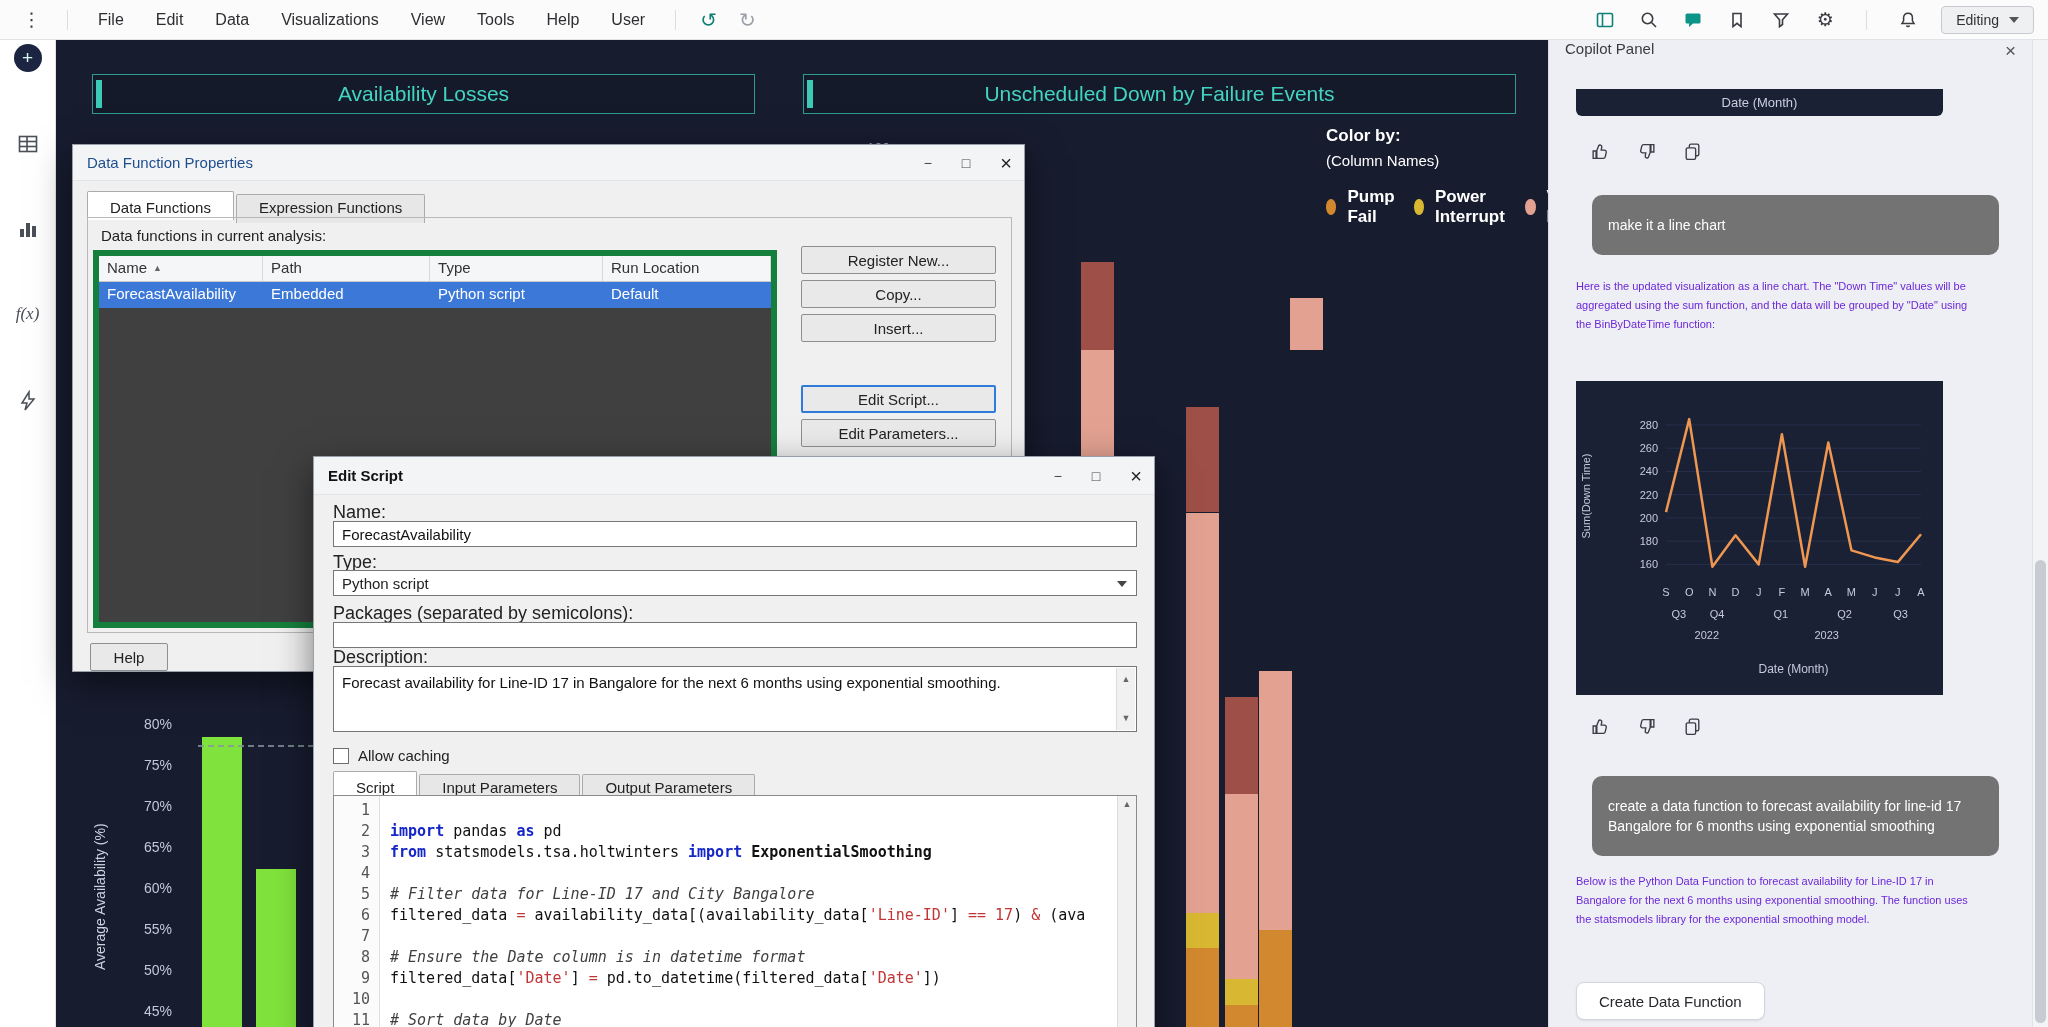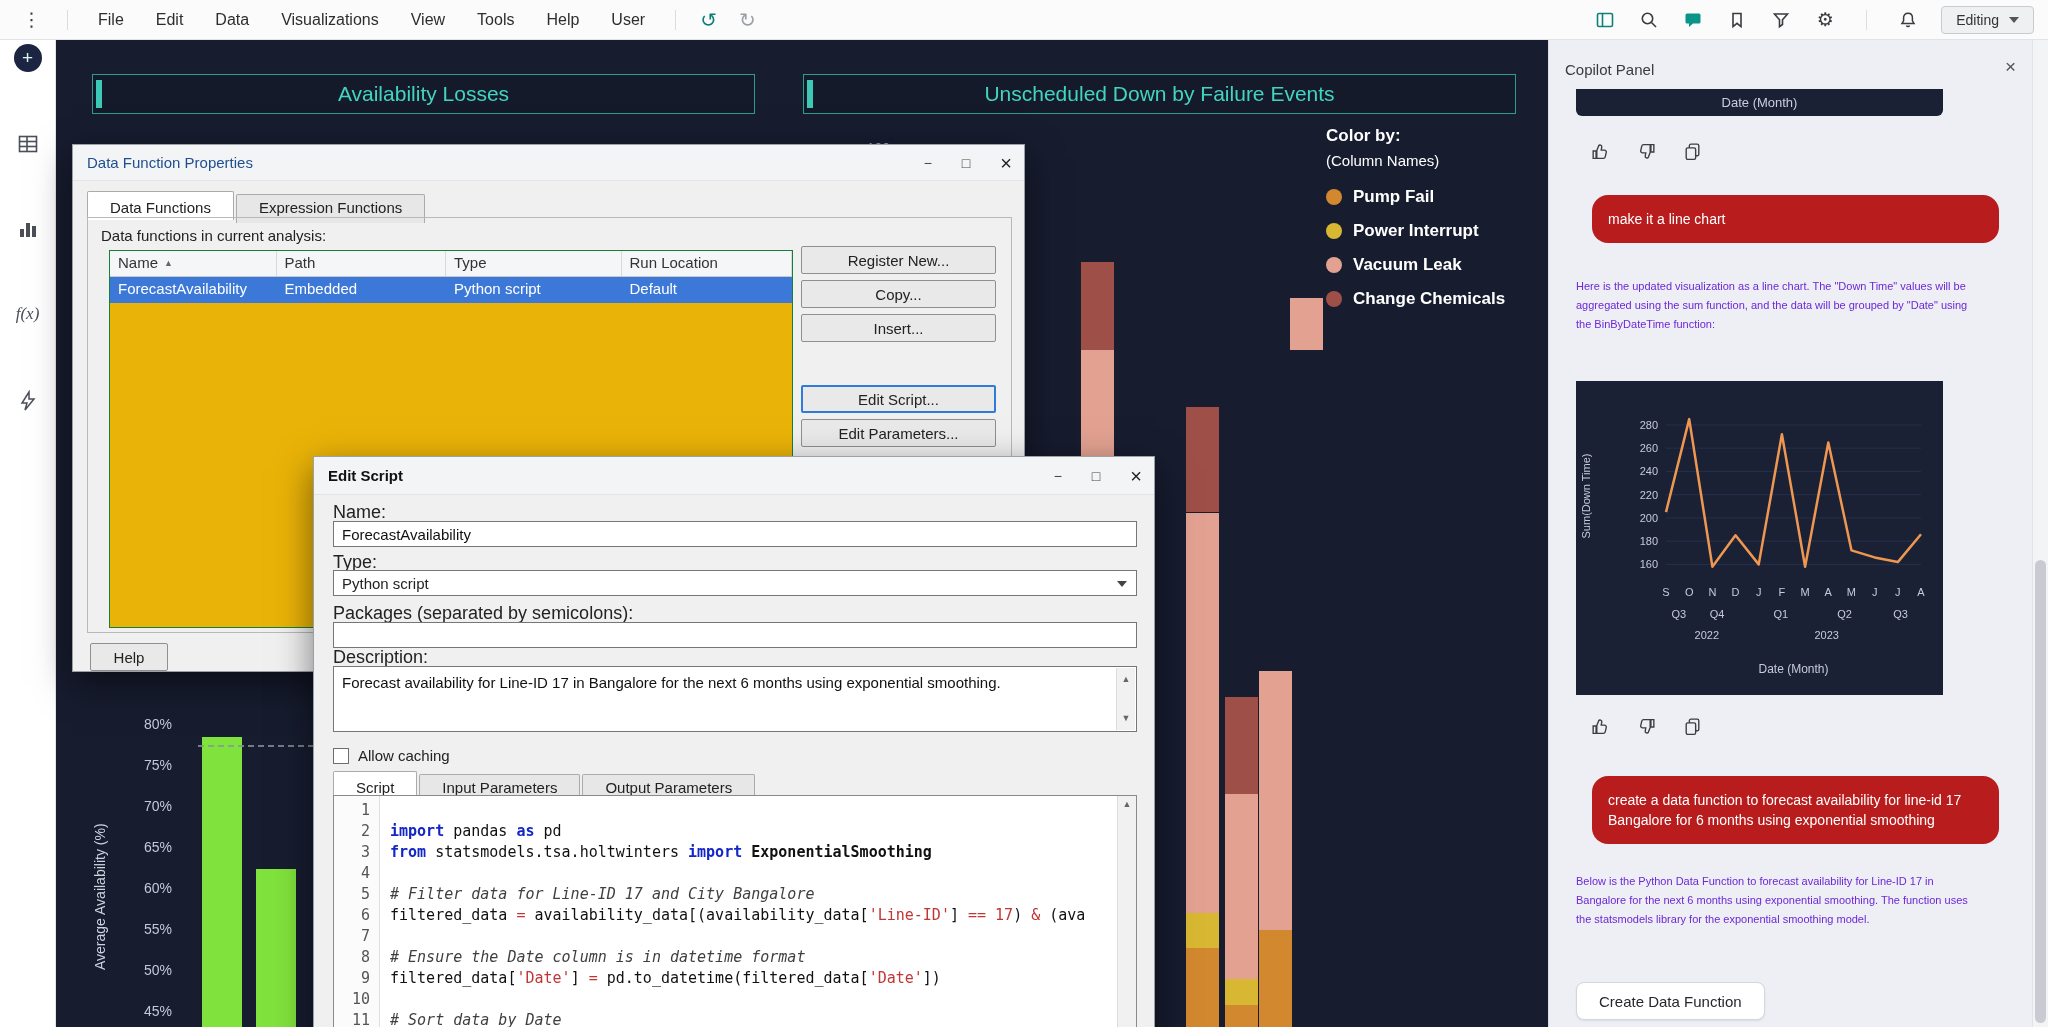--- a/index.html
+++ b/index.html
@@ -35,39 +35,39 @@
   .viz-title .accent{position:absolute;left:3px;top:5px;bottom:5px;width:6px;background:#3cc9b6}
   .t1{left:36px;top:34px;width:663px}
   .t2{left:747px;top:34px;width:713px}
   .axis-100{position:absolute;left:790px;top:100px;width:44px;text-align:right;color:#98a0b4;font-size:14px}
   #stacked-bars{position:absolute;inset:0}
   .bar-seg{position:absolute}
   .stray-bar{position:absolute;left:1234px;top:258px;width:33px;height:52px;background:#e2a191}
   .legend{position:absolute;left:1270px;top:86px;color:#fff;z-index:2}
   .legend-title{font-size:17px;font-weight:bold;margin-bottom:6px}
   .legend-sub{font-size:15px;margin-bottom:18px}
-  #legend-items{display:flex;flex-direction:column;gap:14px}
+  #legend-items{display:flex;gap:14px}
   .legend-item{display:flex;align-items:center;gap:11px;cursor:pointer}
   .legend-dot{width:16px;height:16px;border-radius:50%}
   .legend-label{font-size:17px;font-weight:bold}
   .g-ylabel{position:absolute;left:36px;top:930px;transform:rotate(-90deg);transform-origin:left top;color:#cdd3df;font-size:14px;white-space:nowrap}
   .g-tick{position:absolute;left:60px;width:56px;text-align:right;color:#c3c9d6;font-size:14px;height:18px}
   #g-bars{position:absolute;inset:0}
   .g-bar{position:absolute;width:40px;background:#80e23c}
   .g-dash{position:absolute;left:142px;top:705px;width:226px;border-top:2px dashed #87969c;opacity:.8}
 
   
   .copilot{position:absolute;left:1548px;top:40px;width:484px;height:987px;background:#edeff4;border-left:1px solid #dcdee3;z-index:6}
-  .cp-header{position:absolute;top:0;left:0;right:0;height:46px;display:flex;align-items:flex-end;justify-content:space-between;padding:8px 16px;font-size:15px;color:#3a3a40}
+  .cp-header{position:absolute;top:0;left:0;right:0;height:46px;display:flex;align-items:flex-start;justify-content:space-between;padding:0 16px;font-size:15px;color:#3a3a40}
   .cp-close{font-size:19px;color:#555;cursor:pointer}
   .cp-card-partial{position:absolute;left:27px;top:49px;width:367px;height:27px;background:#1a2135;border-radius:0 0 6px 6px;color:#c9cedd;font-size:13px;display:flex;align-items:center;justify-content:center}
   .cp-feedback{position:absolute;left:40px;display:flex;gap:24px}
   .f1{top:100px}.f2{top:675px}
   .cp-feedback .tb-icon{width:22px;height:22px}
-  .cp-bubble{position:absolute;left:43px;width:407px;background:#b91c1c;color:#fff;font-size:14px;line-height:20px;border-radius:16px;padding:14px 16px}
+  .cp-bubble{position:absolute;left:43px;width:407px;background:#737373;color:#fff;font-size:14px;line-height:20px;border-radius:10px;padding:20px 16px}
   .b1{top:155px}.b2{top:736px}
   .cp-msg{position:absolute;left:27px;width:392px;color:#6d28d9;font-size:11px;line-height:19px}
   .m1{top:237px}.m2{top:832px}
   .cp-chart-card{position:absolute;left:27px;top:341px;width:367px;height:314px;background:#1a2135;border-radius:0;overflow:hidden}
   .cp-create{position:absolute;left:27px;top:942px;height:38px;padding:0 22px;background:#fff;border:1px solid #d3d6dc;border-radius:8px;font-size:15px;color:#26262c;box-shadow:0 1px 2px rgba(0,0,0,.08);cursor:pointer;font-family:inherit}
 
   
   .page-scrollbar{position:absolute;right:0;top:40px;width:16px;height:987px;background:#f3f4f6;border-left:1px solid #e2e3e7;z-index:7}
   .page-scrollbar .thumb{position:absolute;left:2px;right:2px;top:520px;bottom:4px;background:#c9cbd2;border-radius:8px;cursor:pointer}
 
@@ -81,21 +81,21 @@
   .es .dlg-title{color:#111;font-weight:bold;font-size:15px}
   .win-controls{position:absolute;right:12px;top:0;height:100%;display:flex;align-items:center;gap:30px;color:#444}
   .wc{font-size:14px;cursor:pointer;line-height:1}
   .wc-close{font-size:20px;color:#222}
   .tabs{position:absolute;display:flex}
   .tab{padding:4px 22px;border:1px solid #ababab;border-bottom:none;background:#e7e7e7;font-size:15px;color:#222;margin-right:2px;border-radius:2px 2px 0 0;position:relative;top:3px;cursor:pointer}
   .tab.active{background:#fff;top:0;padding-top:7px}
   .dfp-tabs{left:14px;top:46px}
   .dfp-frame{position:absolute;left:14px;top:72px;width:925px;height:416px;border:1px solid #b8b8b8}
   .dfp-label{position:absolute;left:28px;top:82px;font-size:15px}
-  .dfp-table{position:absolute;left:36px;top:105px;width:684px;height:378px;background:#eab308;border:1px solid #15803d;overflow:hidden}
+  .dfp-table{position:absolute;left:20px;top:105px;width:684px;height:378px;background:#404040;border:6px solid #15803d;overflow:hidden}
   .thead{display:flex;height:26px;background:#f5f6f7;border-bottom:1px solid #c9c9c9}
   .th{padding:3px 8px;border-right:1px solid #d9d9d9;font-size:15px;color:#333;cursor:pointer;white-space:nowrap;overflow:hidden}
   .sort{font-size:9px;margin-left:6px;color:#666;vertical-align:2px}
   .trow{display:flex;height:26px;background:#3c78d8;color:#fff;cursor:pointer}
   .td{padding:3px 8px;white-space:nowrap;overflow:hidden;font-size:15px}
   #dfp-buttons .dlg-btn{position:absolute;left:728px;width:195px;height:28px;background:#e9e9e9;border:1px solid #8f8f8f;font-size:15px;border-radius:2px;cursor:pointer;font-family:inherit;color:#222}
   #dfp-buttons .dlg-btn.focused{border:2px solid #2f7bd9}
   .dfp-help{position:absolute;left:17px;top:498px;width:78px;height:28px;background:#e9e9e9;border:1px solid #8f8f8f;border-radius:2px;font-size:15px;cursor:pointer;font-family:inherit;color:#222}
 
   

